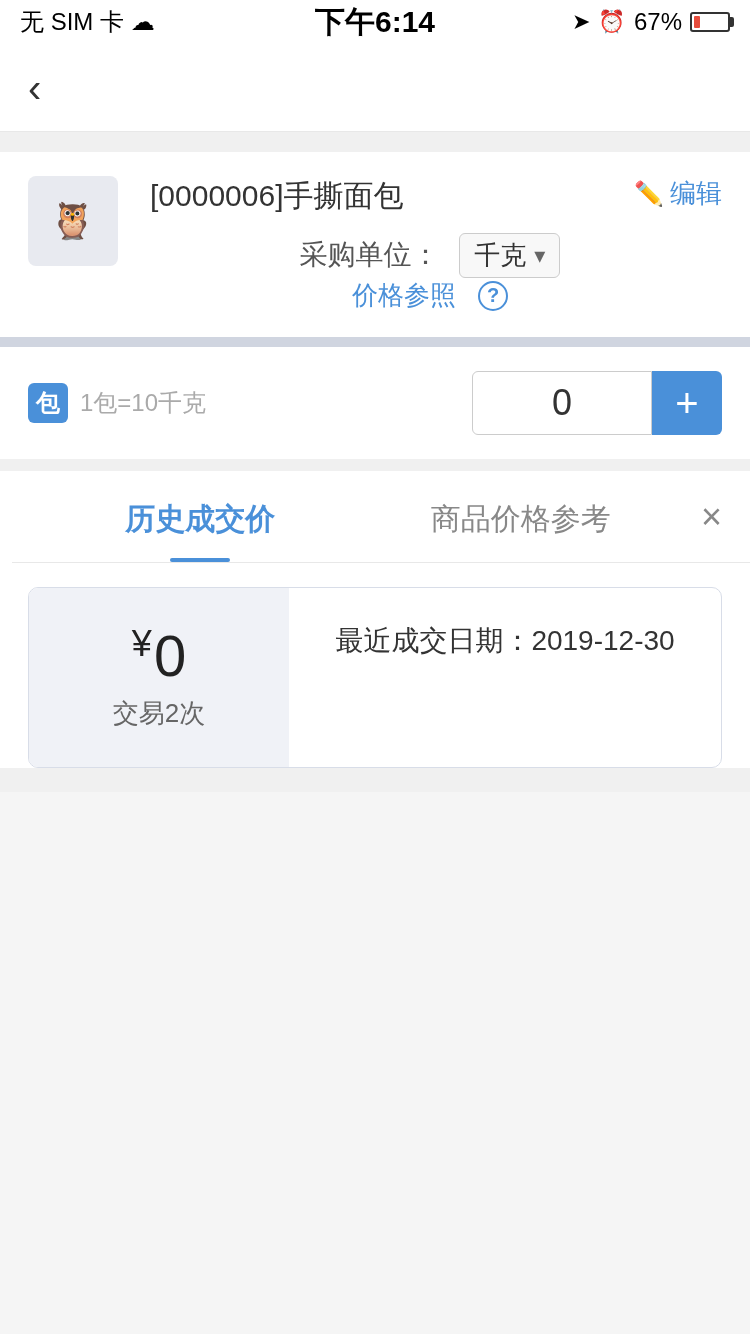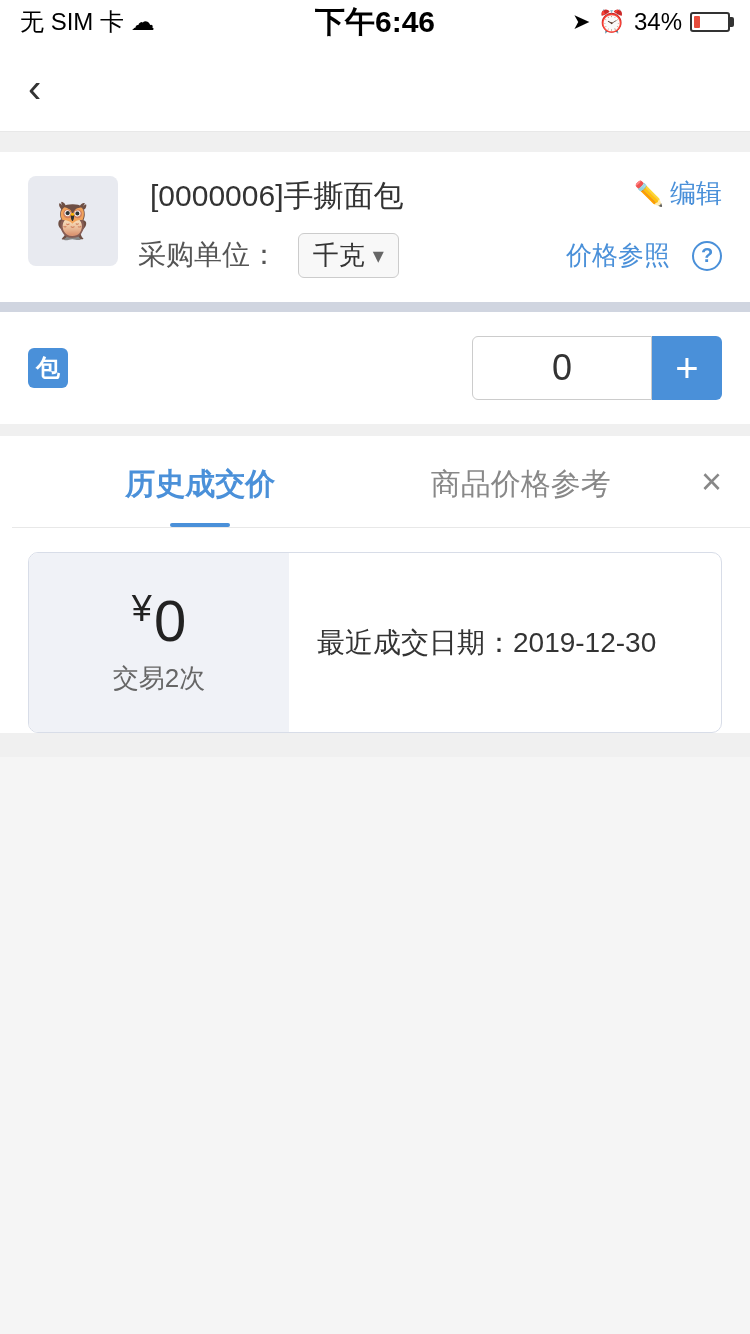--- a/index.html
+++ b/index.html
@@ -144,20 +144,21 @@
       color: #4a90d9;
       display: flex;
       align-items: center;
       gap: 6px;
       cursor: pointer;
     }
     .product-unit {
       display: flex;
       justify-content: space-between;
       align-items: center;
+      flex-direction: column;
     }
     .unit-label {
       font-size: 28px;
       color: #555;
     }
     .unit-select {
       display: inline-flex;
       align-items: center;
       border: 1px solid #ccc;
       border-radius: 6px;
@@ -339,21 +340,21 @@
     }
     .history-count {
       font-size: 26px;
       color: #666;
       margin-top: 8px;
     }
     .history-right {
       flex: 1;
       padding: 32px 28px;
       display: flex;
-      flex-direction: column;
+      flex-direction: row;
       justify-content: center;
       gap: 14px;
     }
     .history-detail-row {
       font-size: 28px;
       color: #333;
       line-height: 1.5;
     }
 
     
@@ -362,25 +363,25 @@
       background: #f5f5f5;
     }
   </style>
 </head>
 <body>
 
 <div class="status-bar">
   <div class="status-left">
     <span>无 SIM 卡 ☁</span>
   </div>
-  <div class="status-center">下午6:46</div>
+  <div class="status-center">下午6:14</div>
   <div class="status-right">
     <span style="font-size:22px;">➤</span>
     <span style="font-size:22px;">⏰</span>
-    <span>34%</span>
+    <span>67%</span>
     <div class="battery">
       <div class="battery-body">
         <div class="battery-fill"></div>
       </div>
     </div>
   </div>
 </div>
 
 <div class="nav-bar">
   <span class="nav-back">‹</span>
@@ -416,20 +417,21 @@
       </div>
     </div>
   </div>
 </div>
 
 <div class="divider-bar"></div>
 
 <div class="quantity-row">
   <div class="quantity-label">
     <span class="quantity-badge">包</span>
+    <span class="quantity-sub">1包=10千克</span>
   </div>
   <div class="quantity-input-wrap">
     <input class="quantity-input" type="text" value="0" style="">
     <div class="quantity-plus">+</div>
   </div>
 </div>
 
 <div class="tab-section">
   <div class="tab-header">
     <div class="tab-item active">

